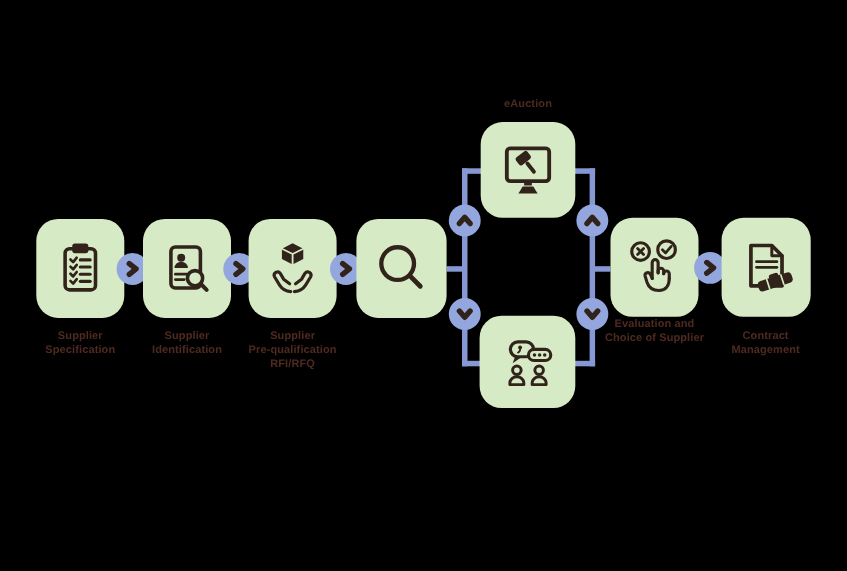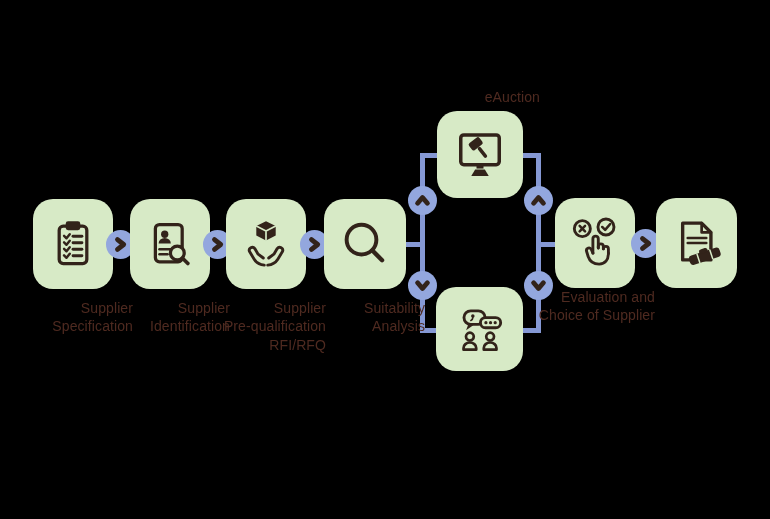--- a/index.html
+++ b/index.html
@@ -1,21 +1,21 @@
 <!DOCTYPE html>
 <html><head>
 <meta charset="utf-8">
 <style>
   html,body{margin:0;padding:0;background:#000;}
   .canvas{position:relative;width:770px;height:519px;background:#000000;overflow:hidden;
           font-family:"Liberation Sans",sans-serif;}
   .step-box{position:absolute;background:#d7eac6;border-radius:20px;
             display:flex;align-items:center;justify-content:center;}
-  .step-label{position:absolute;color:#4f2a20;font-size:14px;font-weight:normal;
-              line-height:1.32;text-align:right;white-space:pre-line;width:120px;
+  .step-label{position:absolute;color:#4f2a20;font-size:10px;font-weight:bold;
+              line-height:1.32;text-align:center;white-space:pre-line;width:120px;
               letter-spacing:.1px;}
   .h-line,.v-line{position:absolute;background:#8598d4;}
   .h-line{height:5px;}
   .v-line{width:5px;}
   .arrow-circle{position:absolute;width:29px;height:29px;border-radius:50%;
                 background:#93a7de;display:flex;align-items:center;justify-content:center;}
   .chev{display:block;}
   .chev path{fill:none;stroke:#32231a;stroke-width:4.6;stroke-linecap:round;stroke-linejoin:round;}
   .icon .s{fill:none;stroke:#32231a;stroke-linecap:round;stroke-linejoin:round;}
   .icon .f{fill:#32231a;stroke:none;}
@@ -132,22 +132,20 @@
         <path d="M5.2 3.4 L11 8 L5.2 12.6"></path>
       </svg>
   </div>
 
   <div class="step-box" id="box-4">
     <svg class="icon" viewBox="0 0 64 64" width="56" height="56">
       <circle class="s" cx="28" cy="27" r="17" stroke-width="4.5"></circle>
       <line class="s" x1="40.5" y1="39.5" x2="51.5" y2="50.5" stroke-width="5"></line>
     </svg>
   </div>
-  <div class="step-label" id="lab-4">Suitability
-Analysis</div>
 
   <div class="arrow-circle" id="arr-up-l">
     <svg class="chev" width="17" height="17" viewBox="0 0 16 16">
         <path d="M3.4 10.6 L8 5.2 L12.6 10.6"></path>
       </svg>
   </div>
   <div class="arrow-circle" id="arr-up-r">
     <svg class="chev" width="17" height="17" viewBox="0 0 16 16">
         <path d="M3.4 10.6 L8 5.2 L12.6 10.6"></path>
       </svg>
@@ -221,14 +219,16 @@
       <path class="s" stroke-width="3.2" d="M37.5,8.5 V19.5 H48.5"></path>
       <line class="s" x1="21" y1="26" x2="43" y2="26" stroke-width="3"></line>
       <line class="s" x1="21" y1="32" x2="43" y2="32" stroke-width="3"></line>
       <g transform="rotate(-18 41 47)">
         <rect class="f" x="22" y="42" width="38" height="11.5" rx="4"></rect>
         <path class="g" d="M33,42.5 v10.5 M49,42.5 v10.5" stroke-width="1.8"></path>
         <rect class="f" x="36" y="38.5" width="10.5" height="5.5" rx="2.7"></rect>
       </g>
     </svg>
   </div>
+  <div class="step-label" id="lab-6">Contract
+Management</div>
 
 </div>
 
 </body></html>

